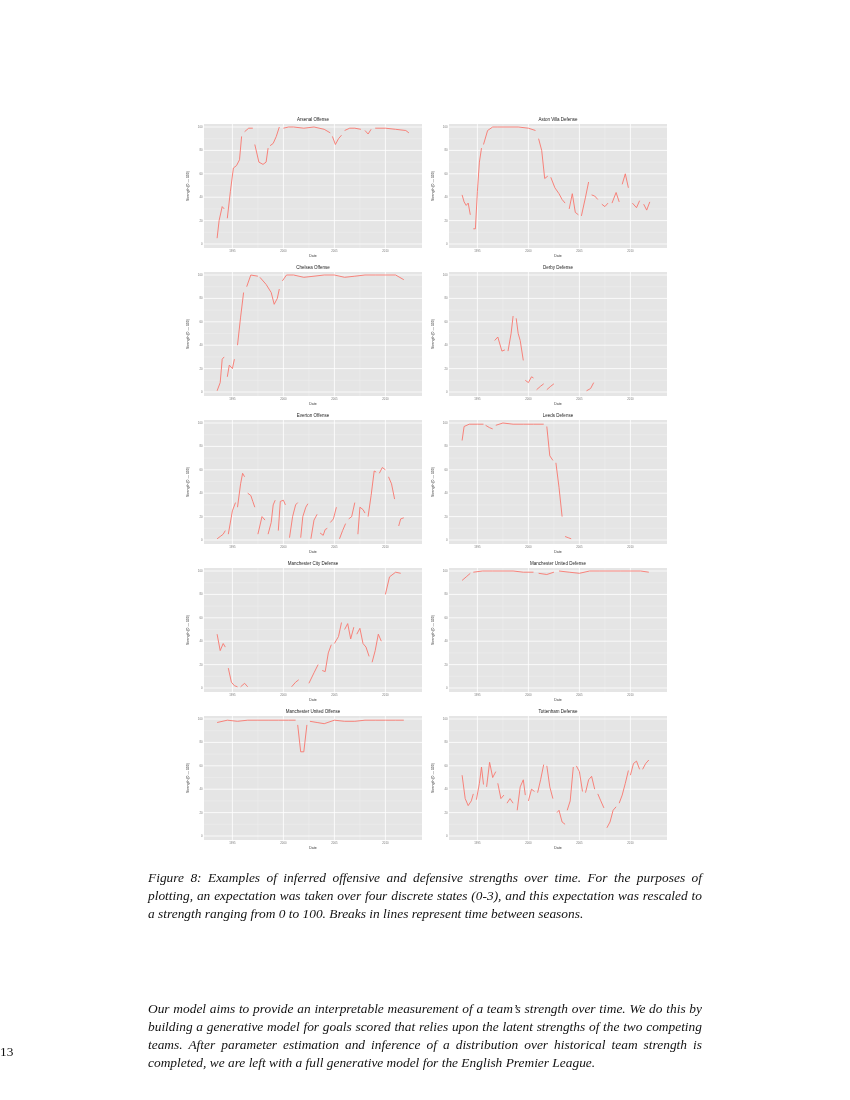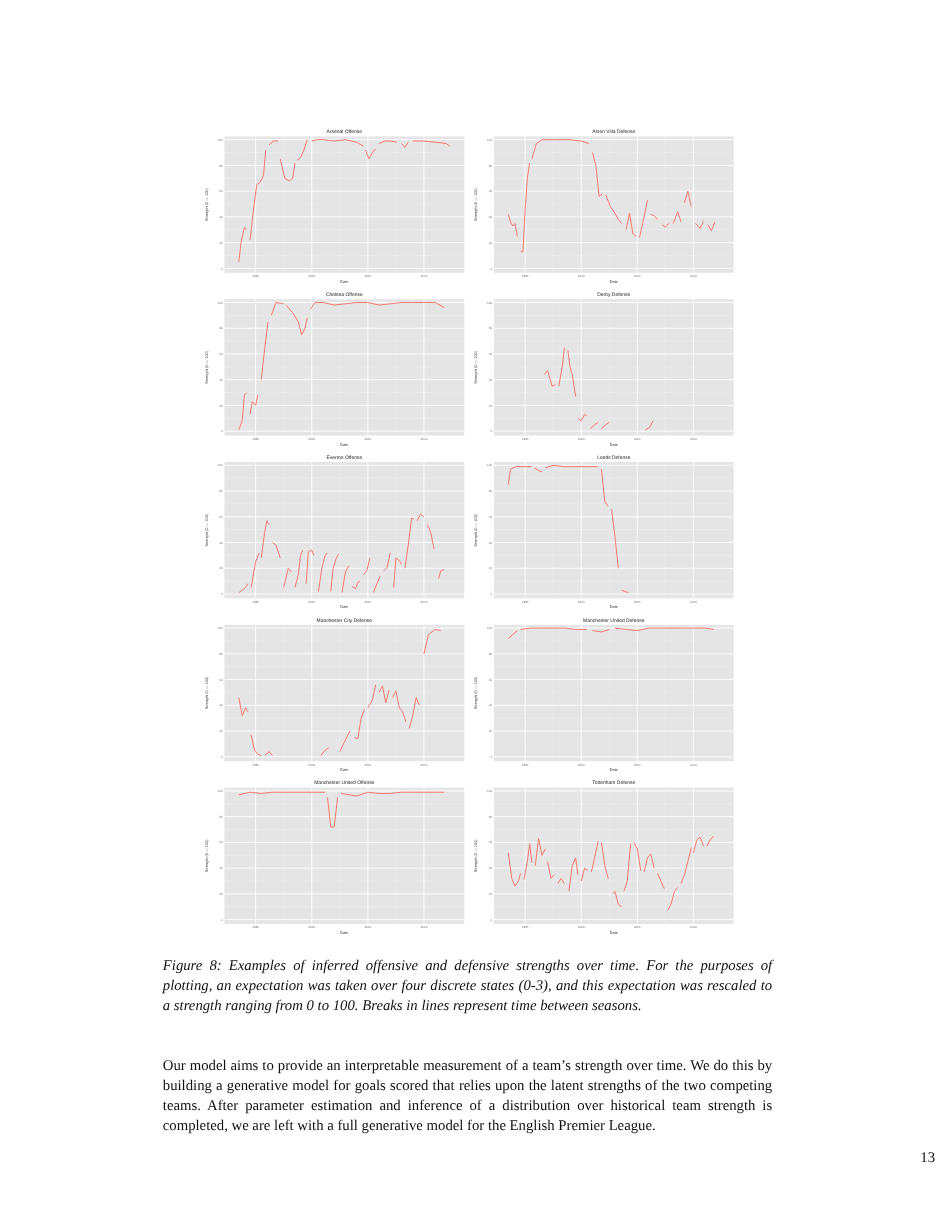--- a/index.html
+++ b/index.html
@@ -12,22 +12,22 @@
   .panel .plot { position:absolute; left:18px; top:8px; width:218px; height:124px; background:#e5e5e5; }
   .panel .ylab { position:absolute; left:-2px; top:8px; width:8px; height:124px;
                  font-family:"Liberation Sans", sans-serif; font-size:3.5px; color:#333; }
   .panel .ylab span { position:absolute; left:50%; top:50%; transform:translate(-50%,-50%) rotate(-90deg); white-space:nowrap; }
   .panel .xlab { position:absolute; left:18px; width:218px; top:138px; text-align:center;
                  font-family:"Liberation Sans", sans-serif; font-size:3.5px; color:#333; }
   .panel svg { position:absolute; left:0; top:0; width:218px; height:124px; overflow:visible; }
   .ytick { font-family:"Liberation Sans", sans-serif; font-size:2.8px; fill:#777; }
   .xtick { font-family:"Liberation Sans", sans-serif; font-size:2.8px; fill:#777; }
   .caption { position:absolute; left:148px; top:869px; width:554px; font-size:13.4px; line-height:18px; text-align:justify;font-style:italic; }
-  .body-text { position:absolute; left:148px; top:960px; width:554px; font-size:13.4px; line-height:18px; text-align:justify; }
-  .page-number { position:absolute; left:0; width:850px; top:1044px; text-align:right; font-size:13.4px; }
+  .body-text { position:absolute; left:148px; top:1000px; width:554px; font-size:13.4px; line-height:18px; text-align:justify;font-style:italic; }
+  .page-number { position:absolute; left:0; width:850px; top:1044px; text-align:left; font-size:13.4px; }
 </style>
 </head>
 <body>
 
 <div class="figure" id="figure">
     <div class="panel" style="left: 0px; top: 0px;">
       <div class="ptitle">Arsenal Offense</div>
       <div class="ylab">
         <span>Strength (0 — 100)</span>
       </div>

